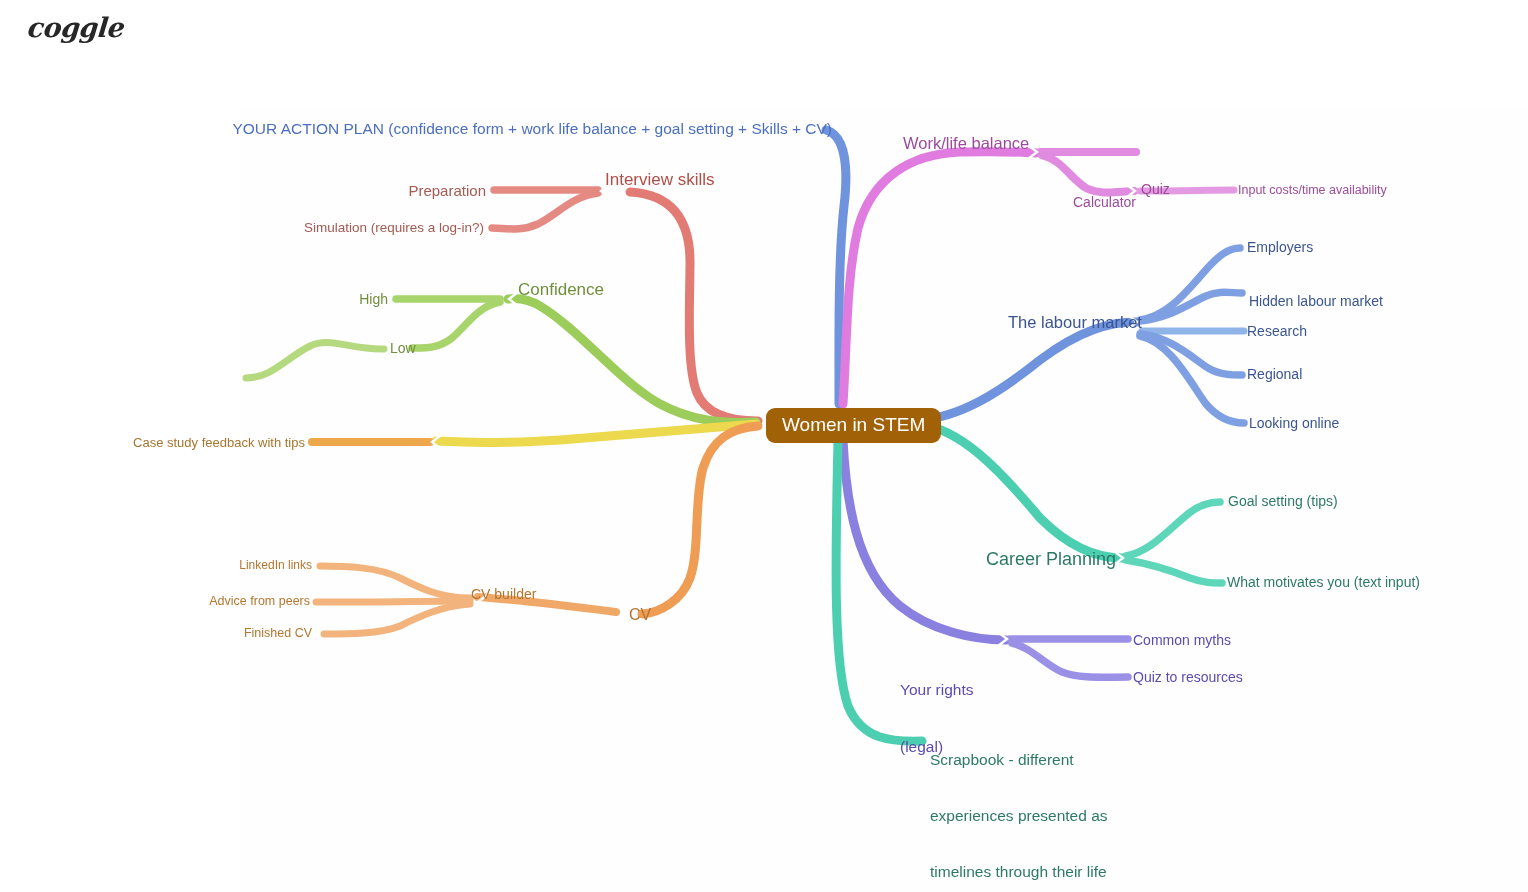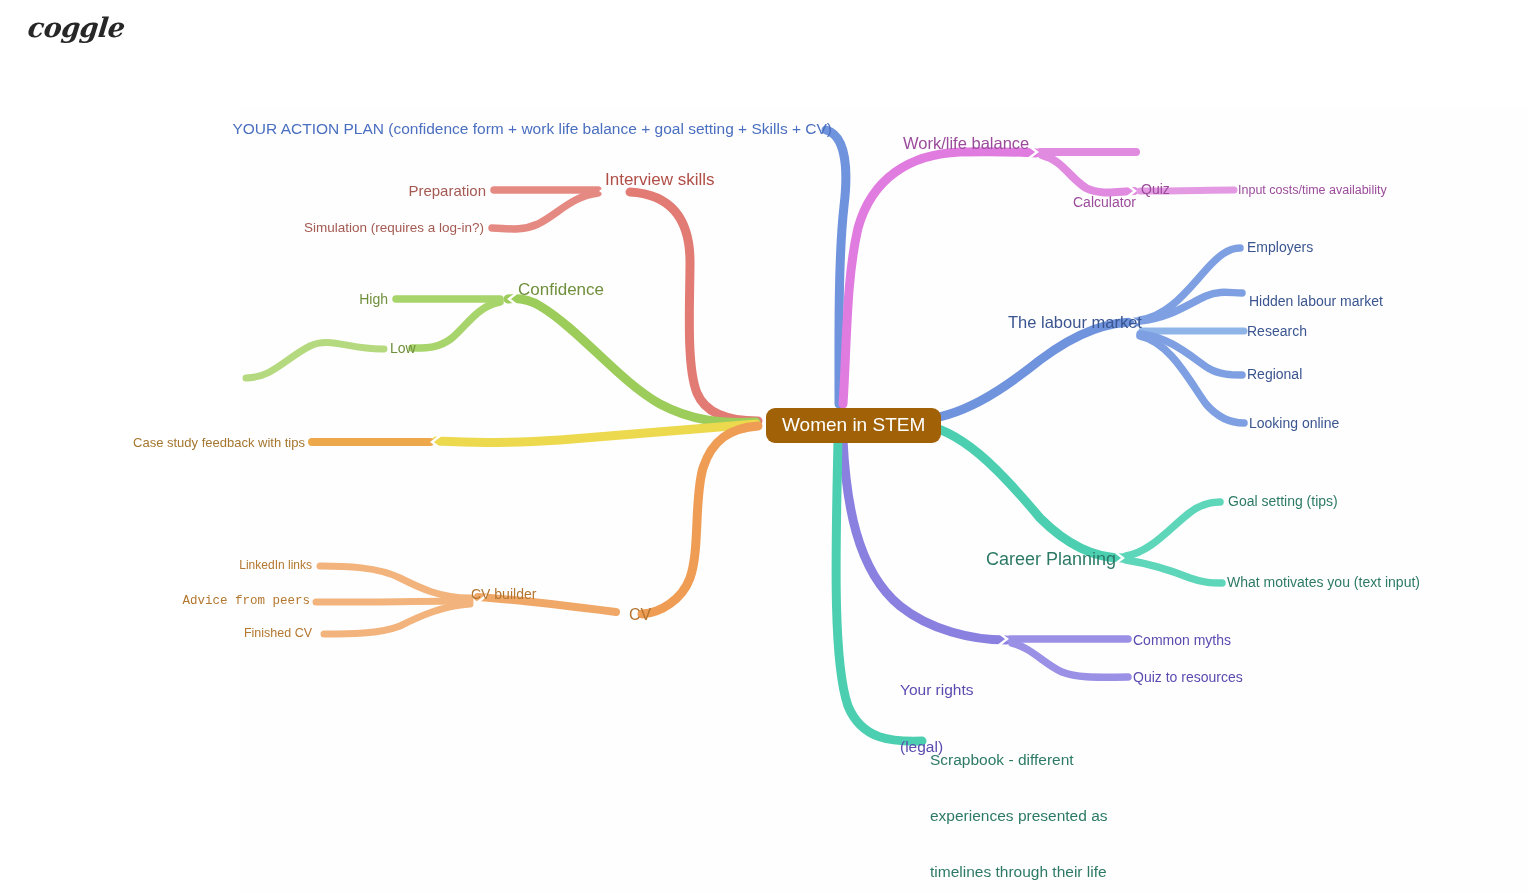--- a/index.html
+++ b/index.html
@@ -159,21 +159,21 @@
 
   <div class="lbl l" style="left:511px;top:280px;font-size:17px;color:#6f8f3c;margin-left:7px;">Confidence</div>
   <div class="lbl r" style="left:300px;top:291px;width:88px;font-size:14px;color:#6f8f3c;">High</div>
   <div class="lbl l" style="left:390px;top:340px;font-size:14px;color:#6f8f3c;">Low</div>
 
   <div class="lbl r" style="left:60px;top:435px;width:245px;font-size:13px;color:#a5762f;">Case study feedback with tips</div>
 
   <div class="lbl l" style="left:629px;top:605px;font-size:16px;color:#b3752f;">CV</div>
   <div class="lbl l" style="left:471px;top:586px;font-size:14px;color:#b3752f;">CV builder</div>
   <div class="lbl r" style="left:130px;top:558px;width:182px;font-size:12px;color:#b3772f;">LinkedIn links</div>
-  <div class="lbl r" style="left:120px;top:594px;width:190px;font-size:12.5px;color:#b3772f;font-family:Liberation Mono, monospace;">Advice from peers</div>
+  <div class="lbl r" style="left:120px;top:594px;width:190px;font-size:12.5px;color:#b3772f;">Advice from peers</div>
   <div class="lbl r" style="left:130px;top:626px;width:182px;font-size:12.5px;color:#b3772f;">Finished CV</div>
 
   <div class="lbl l" style="left:903px;top:133px;font-size:16.5px;color:#9b4b9b;">Work/life balance</div>
   <div class="lbl l" style="left:1141px;top:145px;font-size:14px;color:#9b4b9b;margin-top:36px;">Quiz</div>
   <div class="lbl l" style="left:1073px;top:194px;font-size:14px;color:#9b4b9b;">Calculator</div>
   <div class="lbl l" style="left:1238px;top:183px;font-size:12.5px;color:#9b4b9b;">Input costs/time availability</div>
 
   <div class="lbl l" style="left:1008px;top:312px;font-size:16.5px;color:#3a5590;">The labour market</div>
   <div class="lbl l" style="left:1247px;top:239px;font-size:14px;color:#3a5590;">Employers</div>
   <div class="lbl l" style="left:1249px;top:285px;font-size:14px;color:#3a5590;margin-top:8px;">Hidden labour market</div>

